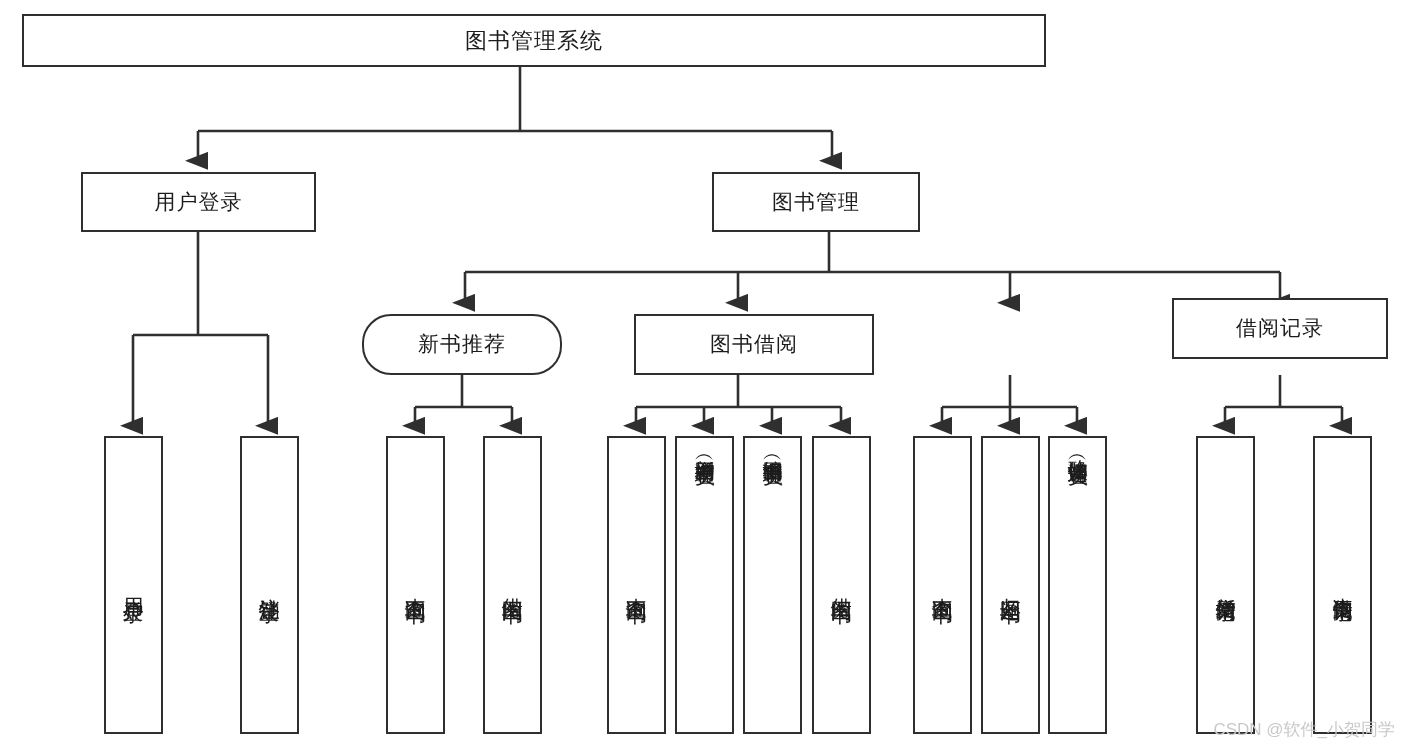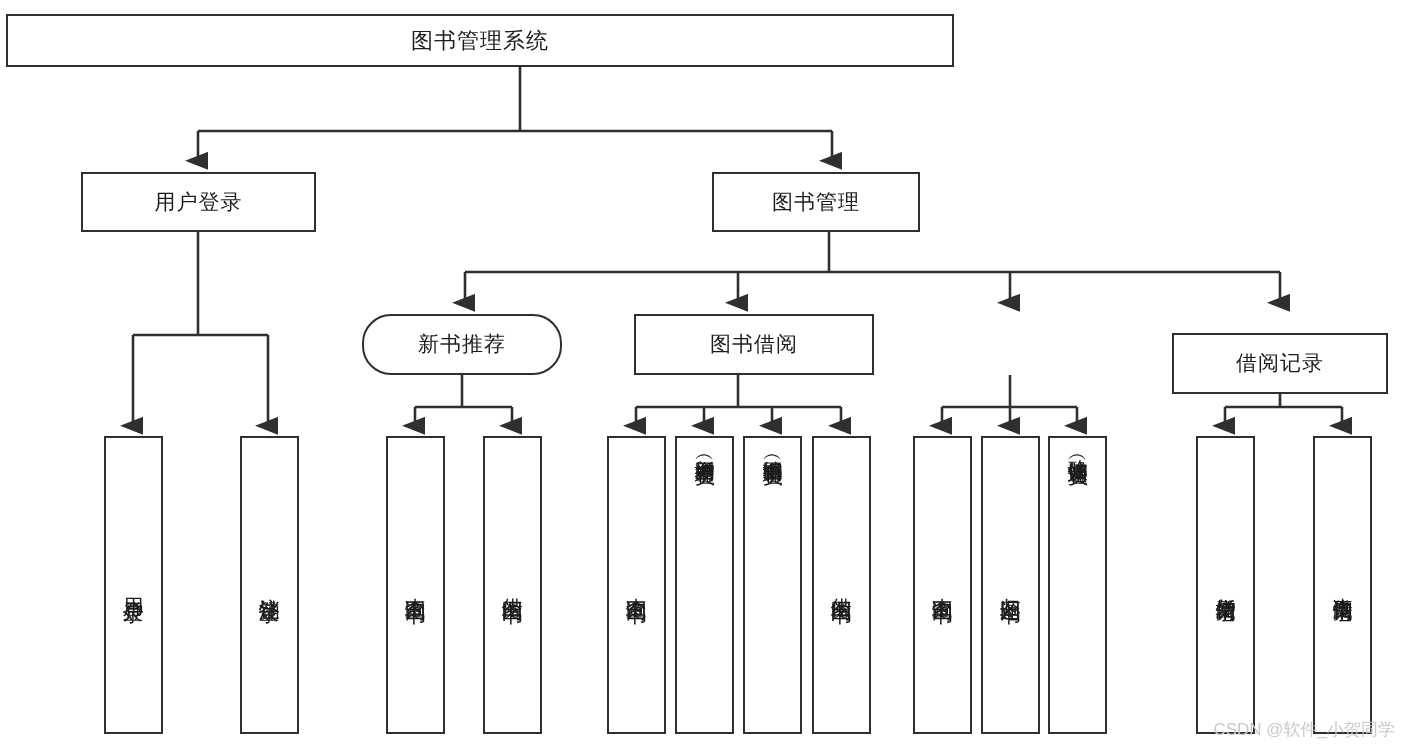--- a/index.html
+++ b/index.html
@@ -99,42 +99,42 @@
       <path d="M1010,407 L1010,425" marker-end="url(#arrow)"></path>
       <path d="M1077,407 L1077,425" marker-end="url(#arrow)"></path>
 
       <path d="M1280,375 L1280,407"></path>
       <path d="M1225,407 L1342,407"></path>
       <path d="M1225,407 L1225,425" marker-end="url(#arrow)"></path>
       <path d="M1342,407 L1342,425" marker-end="url(#arrow)"></path>
     </g>
   </svg>
 
-  <div class="node root" style="left:6px;top:14px;width:948px;height:53px;justify-content:center;">
+  <div class="node root" style="left:22px;top:14px;width:1024px;height:53px;justify-content:center;">
     <span class="label">图书管理系统</span>
   </div>
 
   <div class="node" style="left:81px;top:172px;width:235px;height:60px;">
     <span class="label">用户登录</span>
   </div>
 
   <div class="node" style="left:712px;top:172px;width:208px;height:60px;">
     <span class="label">图书管理</span>
   </div>
 
   <div class="node" style="left:362px;top:314px;width:200px;height:61px;border-radius:29px;">
     <span class="label">新书推荐</span>
   </div>
 
   <div class="node" style="left:634px;top:314px;width:240px;height:61px;">
     <span class="label">图书借阅</span>
   </div>
 
 
-  <div class="node" style="left:1172px;top:333px;width:216px;height:61px;">
+  <div class="node" style="left:1172px;top:298px;width:216px;height:61px;">
     <span class="label">借阅记录</span>
   </div>
 
   <div class="node leaf" style="left:104px;top:436px;width:59px;height:298px;">
     <span class="label">用户登录</span>
   </div>
   <div class="node leaf" style="left:240px;top:436px;width:59px;height:298px;">
     <span class="label">注销登录</span>
   </div>
 

